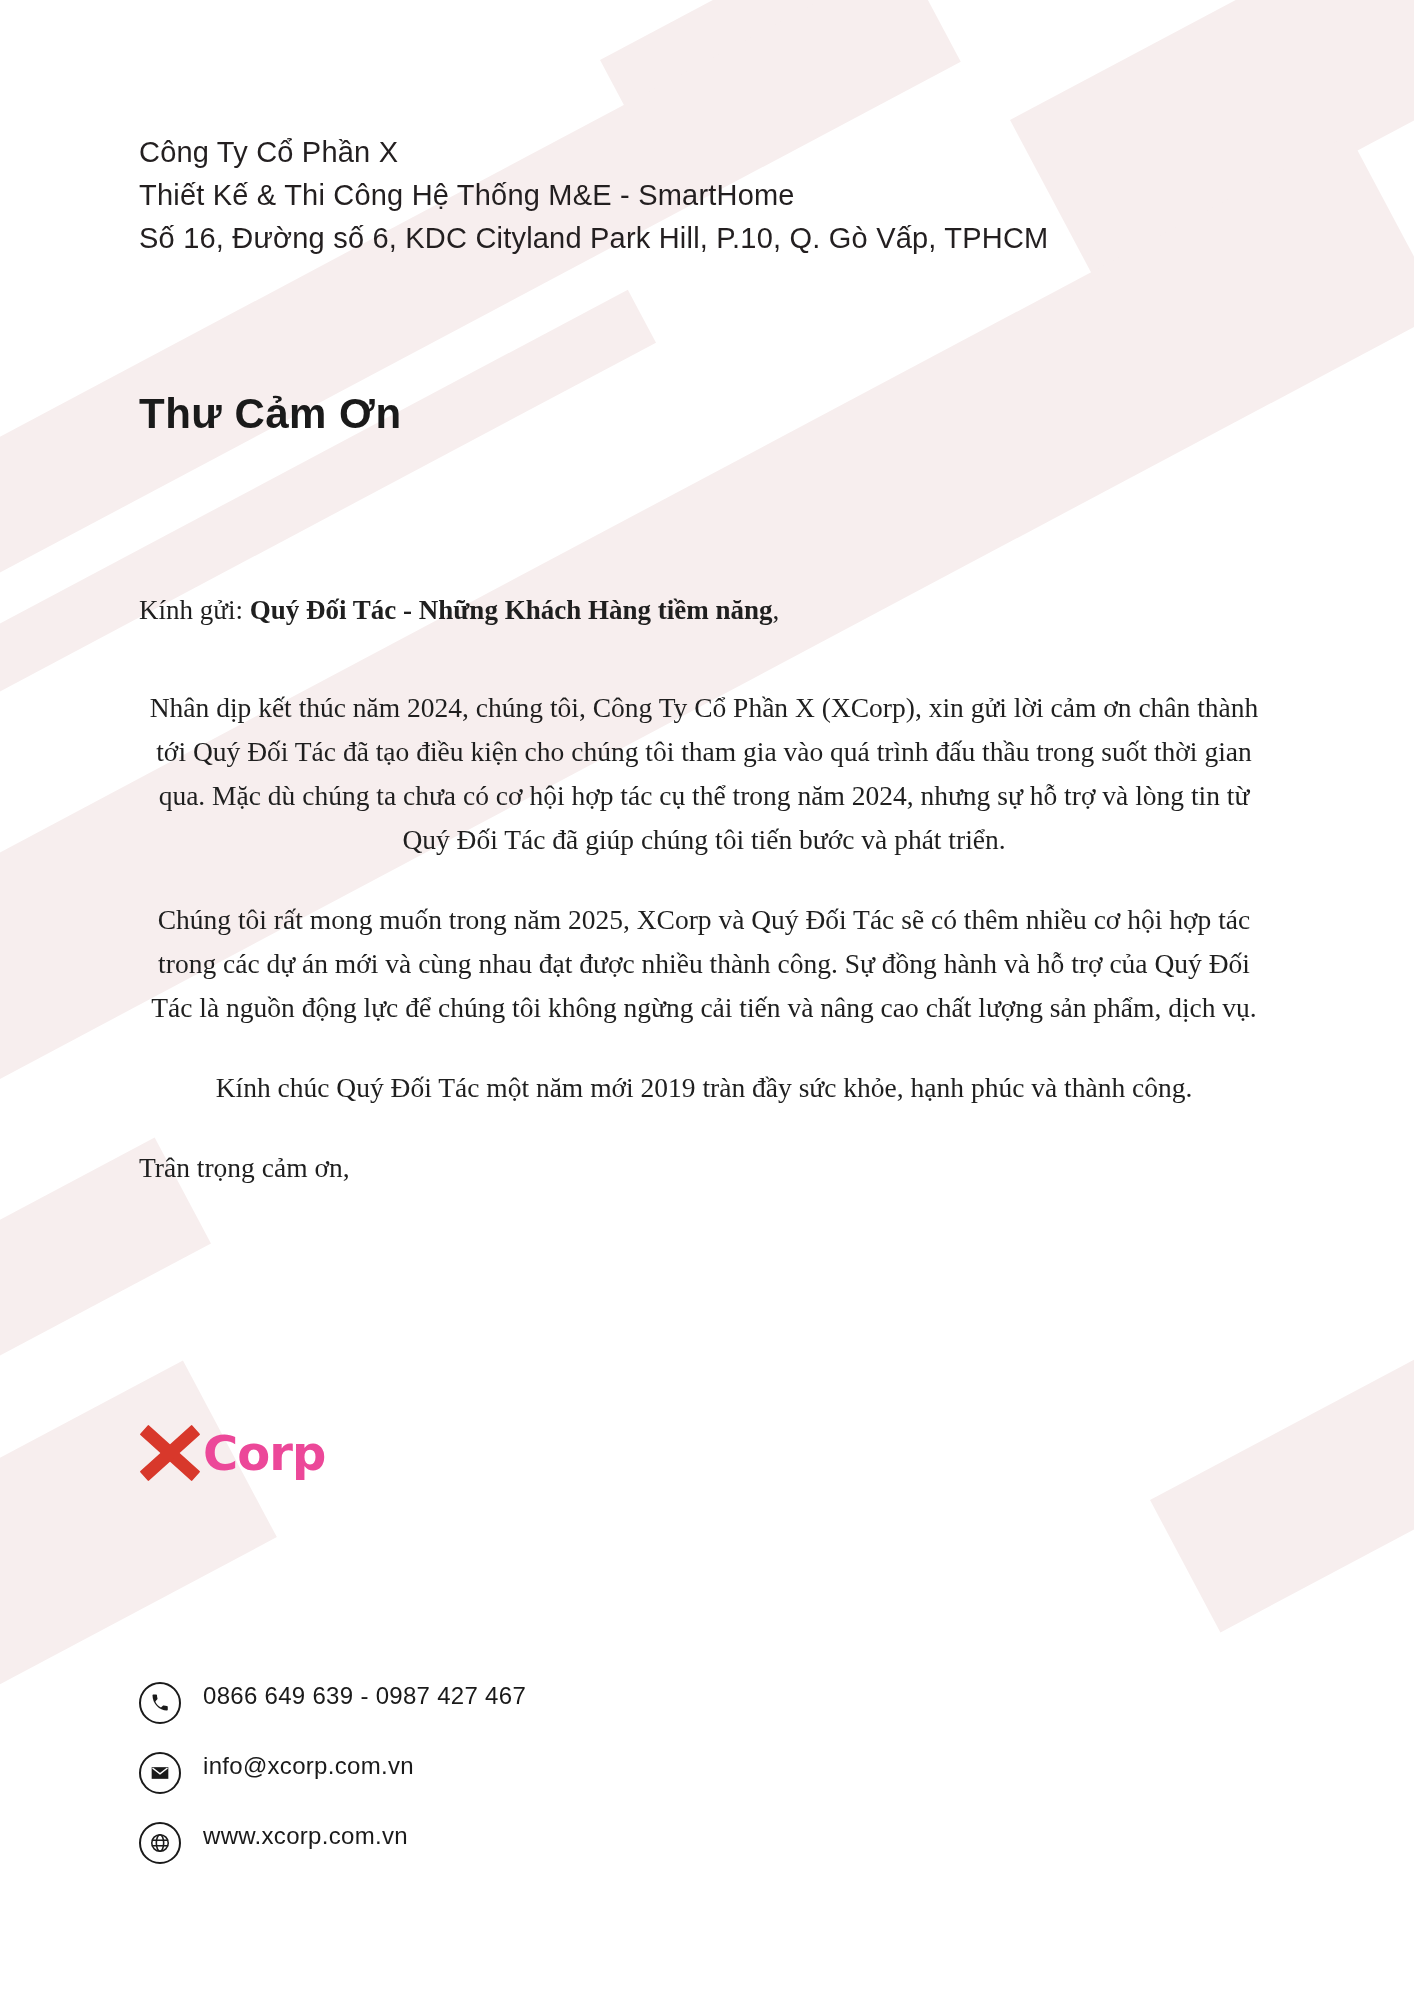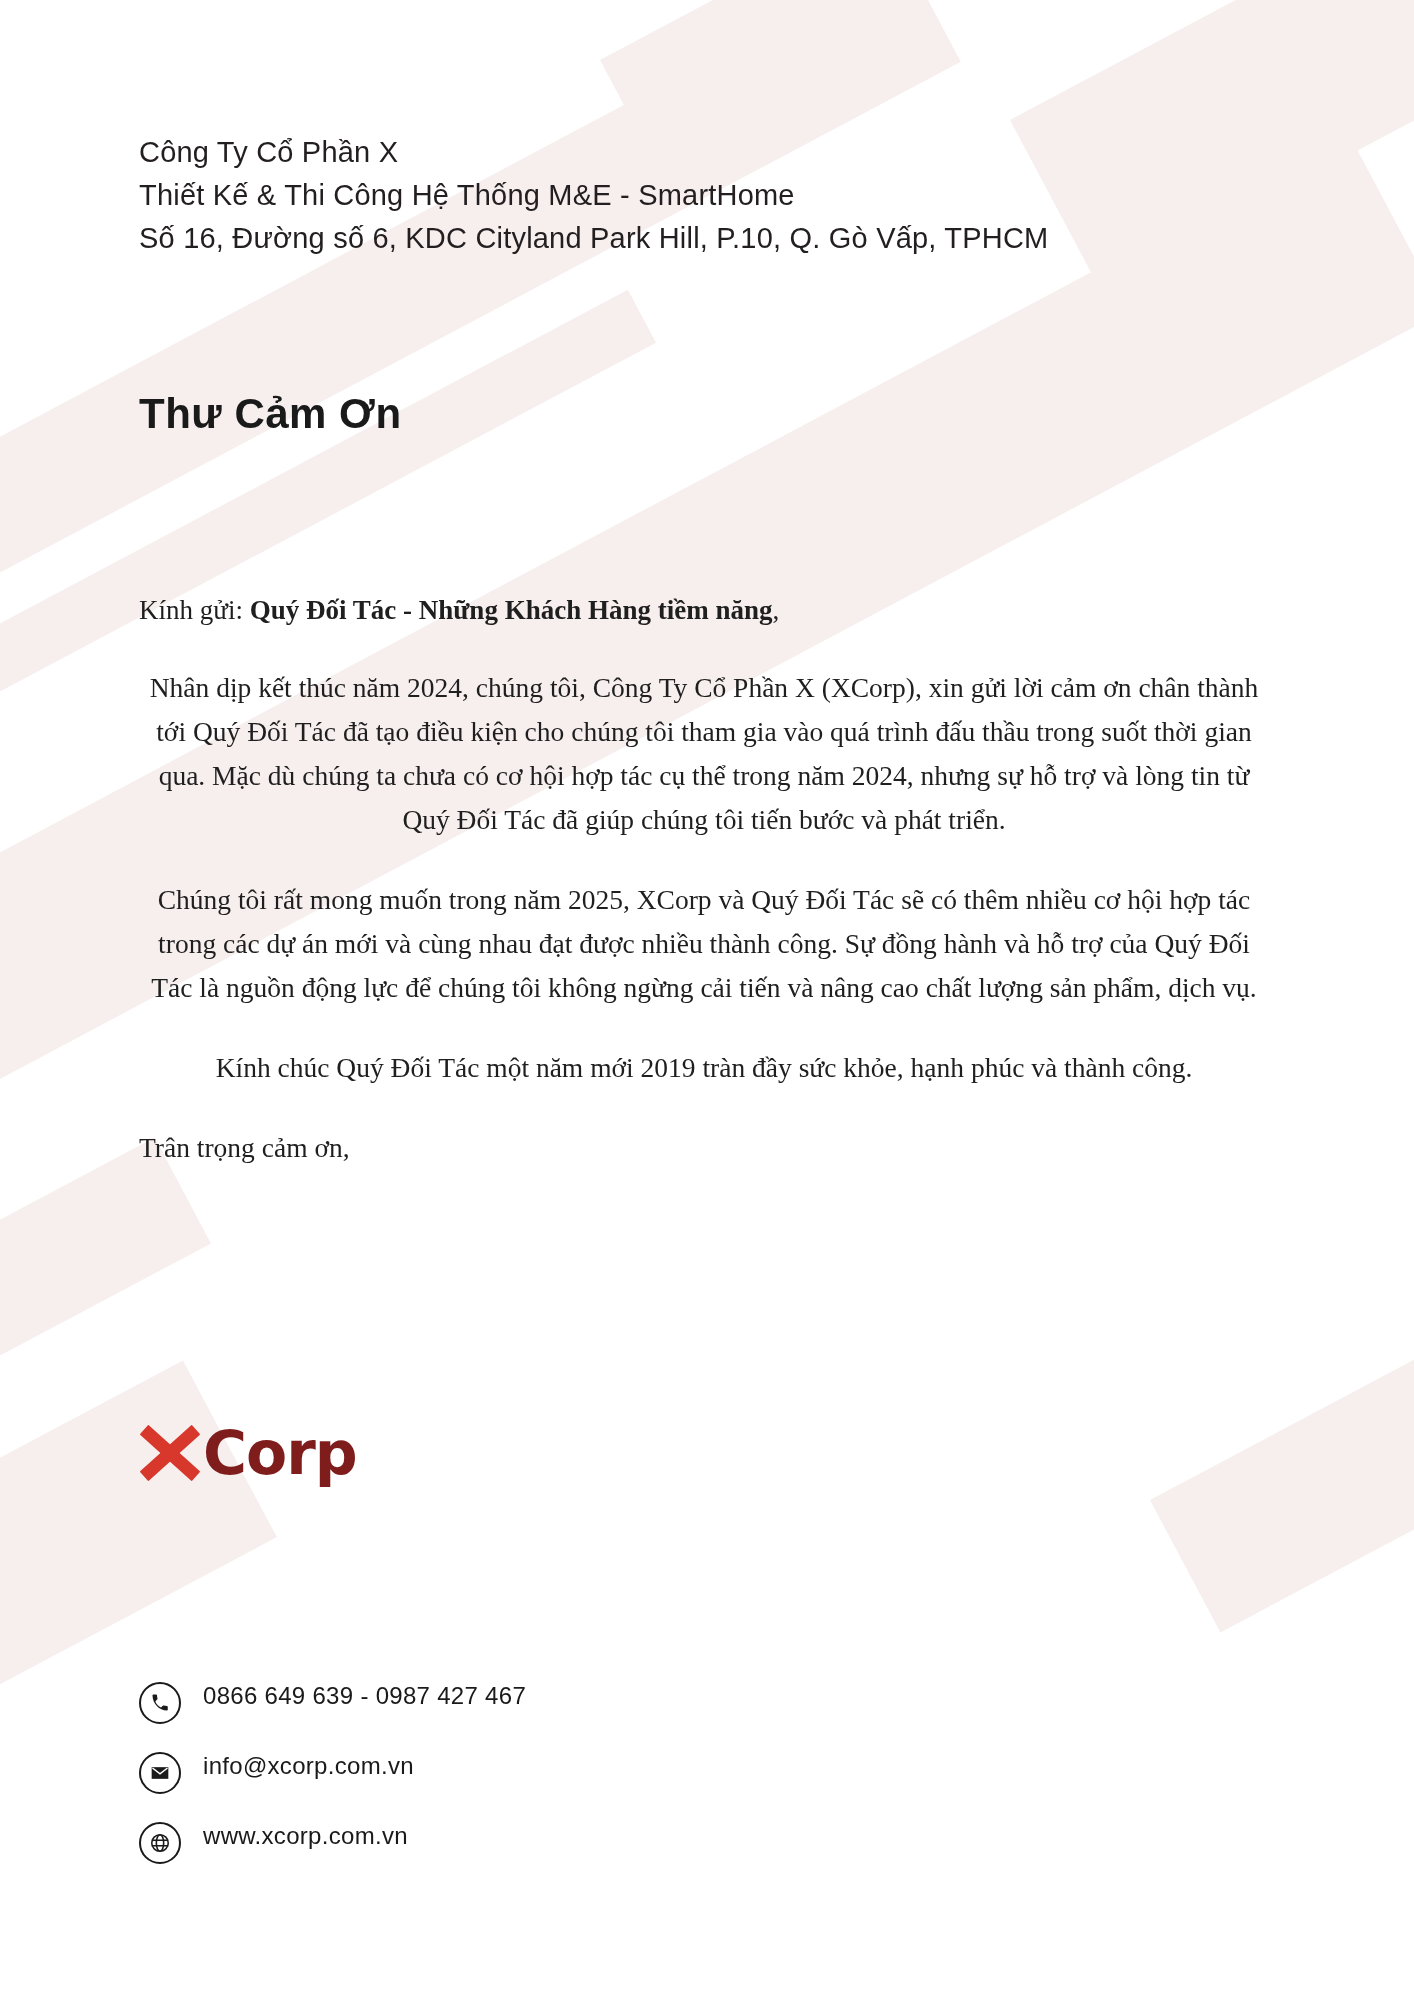--- a/index.html
+++ b/index.html
@@ -118,21 +118,21 @@
     left: 139px;
     top: 590px;
     width: 1130px;
     font-family: "Liberation Serif", serif;
     color: #1f1f1f;
   }
 
   .salutation {
     font-size: 27px;
     line-height: 40px;
-    margin-bottom: 36px;
+    margin-bottom: 56px;
   }
   .salutation b {
     font-weight: bold;
   }
 
   .para {
     font-size: 27.5px;
     line-height: 44px;
     margin-bottom: 36px;
     text-align: center;
@@ -169,24 +169,24 @@
     border-radius: 1px;
   }
   .logo-x span.a {
     transform: translate(-50%, -50%) rotate(42deg);
   }
   .logo-x span.b {
     transform: translate(-50%, -50%) rotate(-42deg);
   }
   .logo-text {
     font-family: "DejaVu Sans", sans-serif;
-    font-size: 60px;
+    font-size: 48px;
     font-weight: bold;
     letter-spacing: -1px;
-    color: #7f1d1d;
+    color: #ec4899;
     line-height: 1;
   }
 
   
   .footer {
     position: absolute;
     left: 139px;
     top: 1682px;
     width: 800px;
   }

